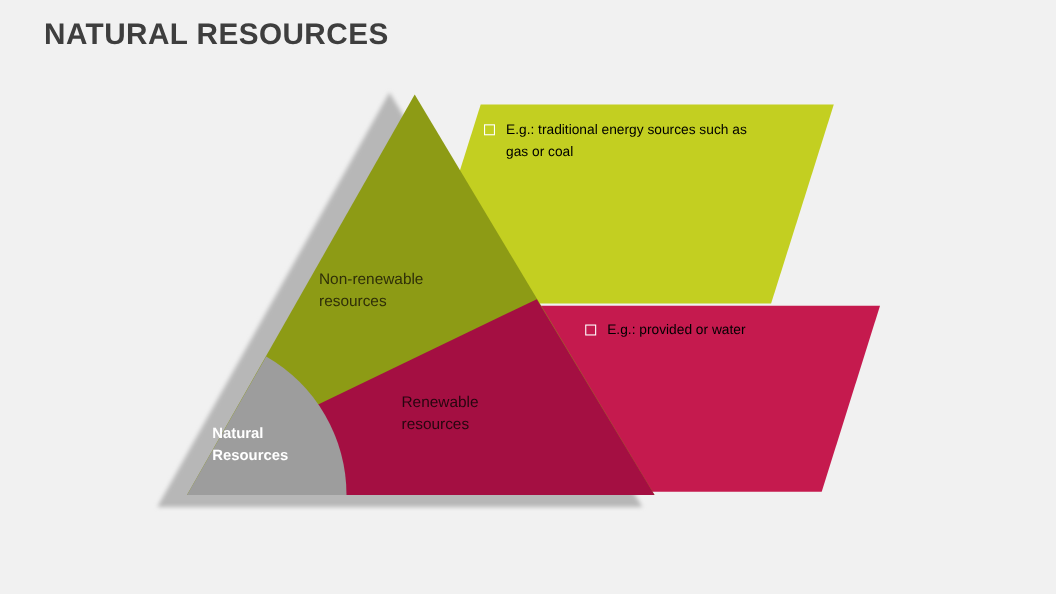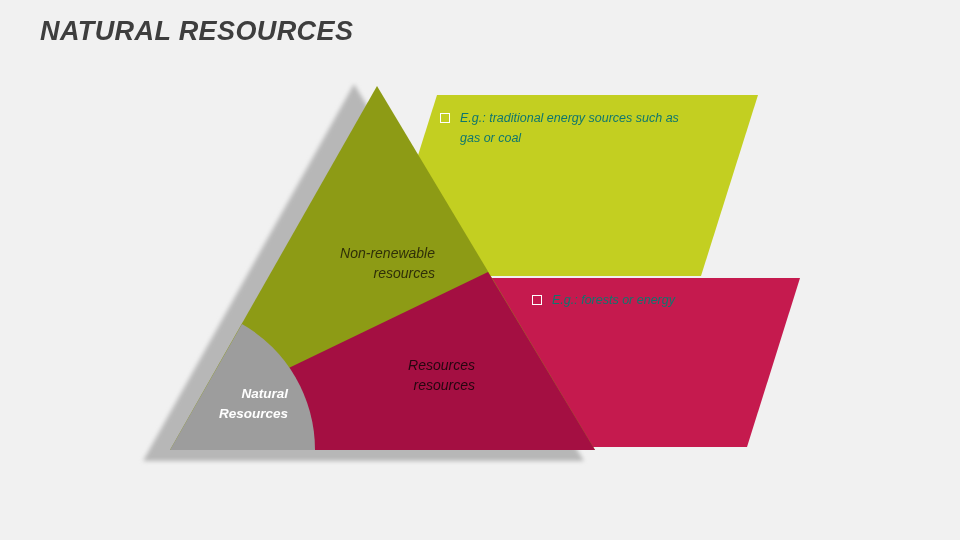--- a/index.html
+++ b/index.html
@@ -1,34 +1,33 @@
 <!DOCTYPE html>
 <html><head>
 <meta charset="utf-8">
 <style>
   html,body { margin:0; padding:0; }
   .slide {
     position:relative; width:960px; height:540px;
     background:#f1f1f1; overflow:hidden;
     font-family:"Liberation Sans", sans-serif;
-    font-style:italic;
   }
   .slide-title {
     position:absolute; left:40px; top:16px;
     font-size:27px; font-weight:bold; color:#3e3e3e; letter-spacing:.4px;
   }
   .diagram-svg { position:absolute; left:0; top:0; }
-  .shape-label { position:absolute; text-align:right; line-height:1.4; }
+  .shape-label { position:absolute; text-align:left; line-height:1.4; }
   .label-nonrenewable { left:290px; top:244px; width:145px; font-size:14px; color:#2f2f08; }
   .label-renewable  { left:365px; top:356px; width:110px; font-size:14px; color:#26060f; }
   .label-base {
     left:193px; top:384px; width:95px;
     font-size:13.5px; font-weight:bold; color:#ffffff; line-height:1.45;
   }
-  .callout-text { position:absolute; color:#0f766e; font-size:12.5px; line-height:1.62; }
+  .callout-text { position:absolute; color:#000000; font-size:12.5px; line-height:1.62; }
   .callout-text.top    { left:440px; top:108px; width:262px; }
   .callout-text.bottom { left:532px; top:290px; width:230px; }
   .bullet-row { display:flex; gap:10px; align-items:flex-start; }
   .bullet-square {
     flex:0 0 auto; width:8px; height:8px;
     border:1.5px solid #ffffff; margin-top:5px; background:transparent;
   }
 </style>
 </head>
 <body>
@@ -52,31 +51,31 @@
 
     <path d="M377,86 L170,450 L595,450 Z" fill="#8d9b15"></path>
 
     <path d="M488,272 L595,450 L240,450 L268,378 Z" fill="#a40f42"></path>
 
     <path d="M170,450 L242,324 A145,145 0 0 1 315,450 Z" fill="#9d9d9d"></path>
   </svg>
 
   <div class="shape-label label-nonrenewable">Non-renewable resources</div>
 
-  <div class="shape-label label-renewable">Resources resources</div>
+  <div class="shape-label label-renewable">Renewable resources</div>
 
   <div class="shape-label label-base">Natural Resources</div>
 
   <div class="callout-text top">
     <div class="bullet-row">
       <span class="bullet-square"></span>
       <span>E.g.: traditional energy sources such as gas or coal</span>
     </div>
   </div>
 
   <div class="callout-text bottom">
     <div class="bullet-row">
       <span class="bullet-square"></span>
-      <span>E.g.: forests or energy</span>
+      <span>E.g.: provided or water</span>
     </div>
   </div>
 
 </div>
 
 </body></html>

